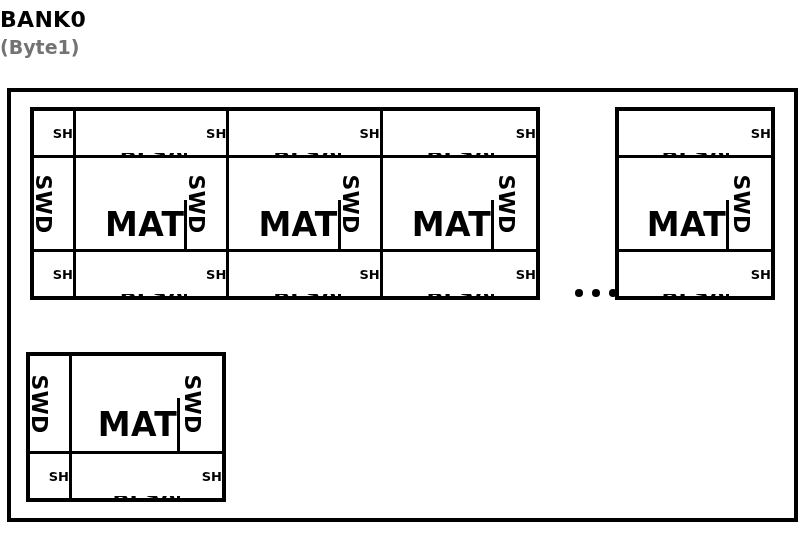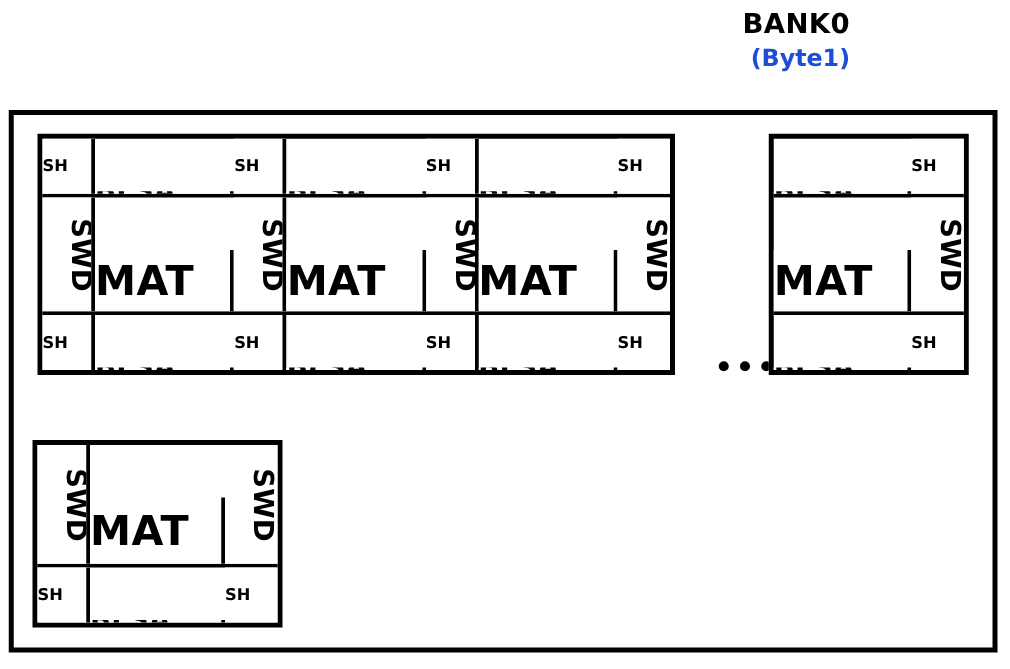--- a/index.html
+++ b/index.html
@@ -15,34 +15,34 @@
     font-family: "DejaVu Sans", "Liberation Sans", sans-serif;
     color: #000000;
   }
 
   
   #title-block {
     position: absolute;
     left: 0;
     top: 6px;
     width: 680px;
-    text-align: right;
+    text-align: left;
   }
   #bank-title {
     font-size: 22px;
     font-weight: bold;
     letter-spacing: 0.3px;
     line-height: 28px;
     color: #000000;
   }
   #bank-subtitle {
     font-size: 19px;
     font-weight: bold;
     line-height: 26px;
-    color: #1d4ed8;
+    color: #737373;
   }
 
   
   #bank-frame {
     position: absolute;
     left: 7px;
     top: 88px;
     width: 791px;
     height: 434px;
     border: 4px solid #000000;
@@ -64,21 +64,21 @@
     flex-direction: row;
     width: 100%;
   }
   .mat-row.row-small { height: 44px; }
   .mat-row.row-big   { flex: 1 1 auto; }
 
   .cell {
     box-sizing: border-box;
     display: flex;
     align-items: center;
-    justify-content: flex-start;
+    justify-content: flex-end;
     background: #ffffff;
     overflow: hidden;
   }
   .cell.narrow { width: 42px; flex: 0 0 42px; }
   .cell.wide   { flex: 1 1 auto; margin-top: 42px; }
 
   
   .cell.sep-right  { border-right: 3px solid #000000; }
   .mat-row.sep-bottom { border-bottom: 3px solid #000000; }
 

